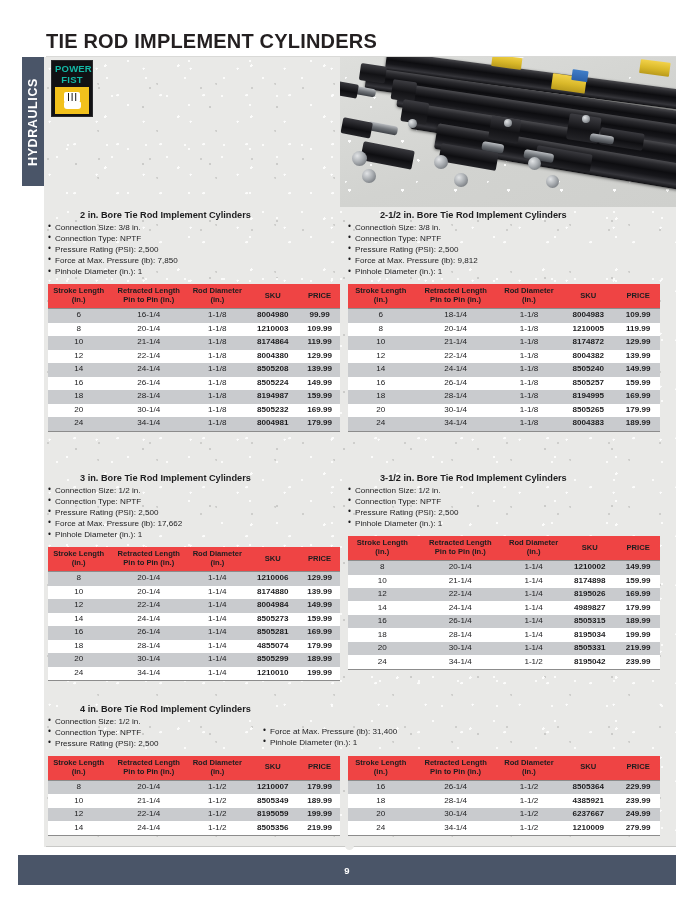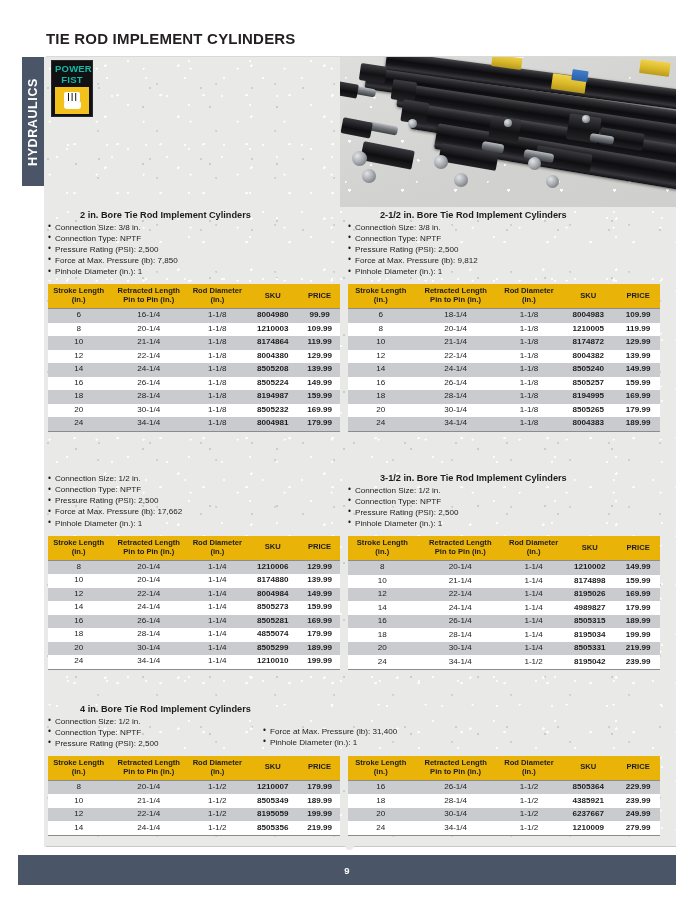--- a/index.html
+++ b/index.html
@@ -18,21 +18,21 @@
     width: 700px;
     height: 908px;
     background: #ffffff;
   }
 
   
   .page-title {
     position: absolute;
     left: 46px;
     top: 30px;
-    font-size: 15px;
+    font-size: 20px;
     font-weight: bold;
     letter-spacing: 0.2px;
     color: #231f20;
     white-space: nowrap;
   }
 
   .title-rule {
     position: absolute;
     left: 46px;
     top: 56px;
@@ -248,21 +248,21 @@
   .bullets-2col .col-a { width: 215px; }
 
   
   table.spec {
     border-collapse: collapse;
     width: 100%;
     background: #ffffff;
     table-layout: fixed;
   }
   table.spec thead th {
-    background: #eab308;
+    background: #ef4444;
     font-size: 7.6px;
     font-weight: bold;
     color: #1d1d1f;
     padding: 3px 1px 3px;
     text-align: center;
     vertical-align: middle;
     line-height: 1.18;
     border-bottom: 1.1px solid #8c8c8c;
   }
   table.spec tbody td {
@@ -577,20 +577,21 @@
               <td>1-1/8</td>
               <td class="sku">8004383</td>
               <td class="price">189.99</td>
             </tr>
           </tbody>
       </table>
     </div>
   </div>
 
   <div class="section" style="left:48px; top:473px; width:292px;">
+    <div class="sec-title">3 in. Bore Tie Rod Implement Cylinders</div>
     <ul class="bullets">
       <li>Connection Size: 1/2 in.</li>
       <li>Connection Type: NPTF</li>
       <li>Pressure Rating (PSI): 2,500</li>
       <li>Force at Max. Pressure (lb): 17,662</li>
       <li>Pinhole Diameter (in.): 1</li>
     </ul>
     <div class="tbl-wrap" style="margin-top:7px;">
       <table class="spec">
         <colgroup>

